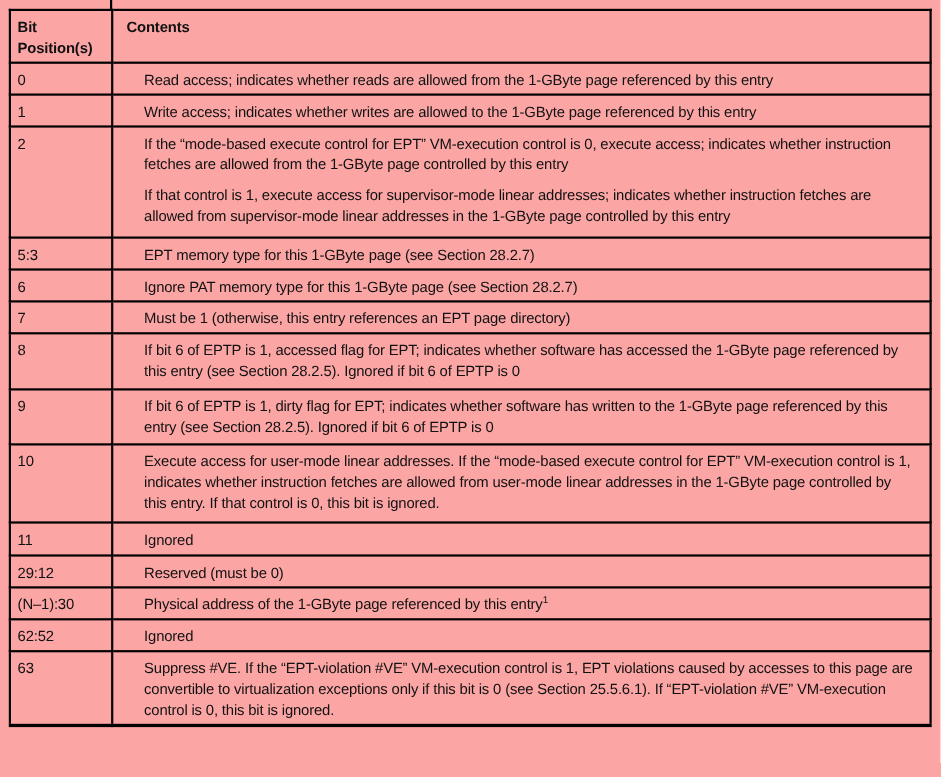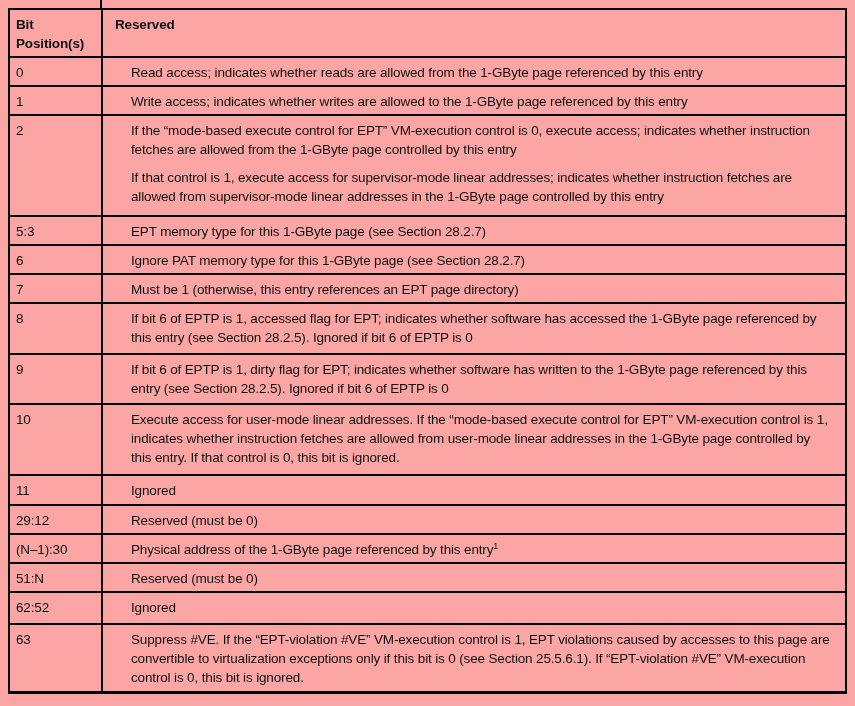--- a/index.html
+++ b/index.html
@@ -78,21 +78,21 @@
   <div class="tick"></div>
 
   <table class="bit-table">
     <colgroup>
       <col class="col-bit">
       <col class="col-contents">
     </colgroup>
     <thead>
       <tr>
         <th class="bit">Bit Position(s)</th>
-        <th class="contents">Reserved</th>
+        <th class="contents">Contents</th>
       </tr>
     </thead>
     <tbody>
       <tr>
         <td class="bit">0</td>
         <td class="contents">
           <p>Read access; indicates whether reads are allowed from the 1-GByte page referenced by this entry</p>
         </td>
       </tr>
       <tr>
@@ -156,26 +156,20 @@
           <p>Reserved (must be 0)</p>
         </td>
       </tr>
       <tr>
         <td class="bit">(N–1):30</td>
         <td class="contents">
           <p><span>Physical address of the 1-GByte page referenced by this entry</span><sup>1</sup></p>
         </td>
       </tr>
       <tr>
-        <td class="bit">51:N</td>
-        <td class="contents">
-          <p>Reserved (must be 0)</p>
-        </td>
-      </tr>
-      <tr>
         <td class="bit">62:52</td>
         <td class="contents">
           <p>Ignored</p>
         </td>
       </tr>
       <tr>
         <td class="bit">63</td>
         <td class="contents">
           <p>Suppress #VE. If the “EPT-violation #VE” VM-execution control is 1, EPT violations caused by accesses to this page are convertible to virtualization exceptions only if this bit is 0 (see Section 25.5.6.1). If “EPT-violation #VE” VM-execution control is 0, this bit is ignored.</p>
         </td>

